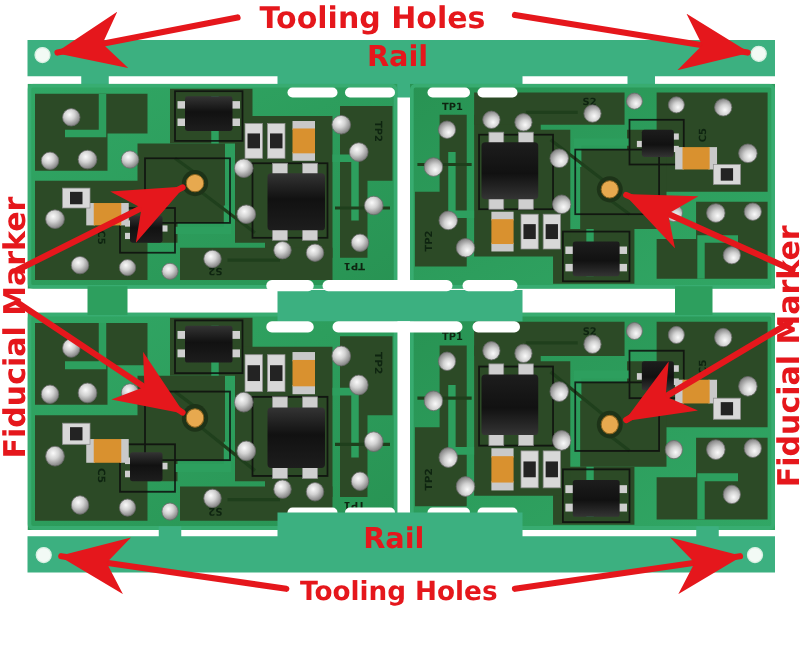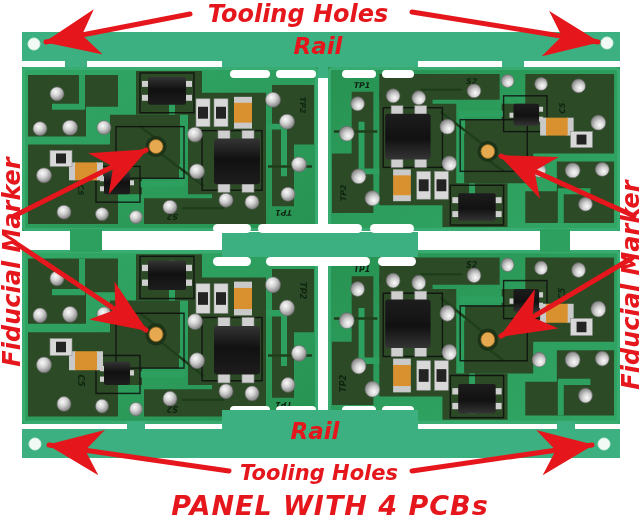--- a/index.html
+++ b/index.html
@@ -1,19 +1,19 @@
 <!DOCTYPE html>
 <html><head>
 <meta charset="utf-8">
 <style>
   html,body{margin:0;padding:0;background:#ffffff;}
   #stage{
     position:relative;width:642px;height:524px;background:#ffffff;
     font-family:"DejaVu Sans","Liberation Sans",sans-serif;
-    overflow:hidden;user-select:none;font-style:italic;
+    overflow:hidden;user-select:none;
   }
   svg{display:block;}
   #panel-svg{position:absolute;left:0;top:0;z-index:1;}
   #arrow-svg{position:absolute;left:0;top:0;z-index:5;pointer-events:none;}
   .ann{
     position:absolute;z-index:4;color:#e5171c;font-weight:bold;
     white-space:nowrap;line-height:1;letter-spacing:0px;
   }
   .ann.center{transform:translateX(-50%);}
   .ann.vert{transform:translate(-50%,-50%) rotate(-90deg);}
@@ -238,14 +238,13 @@
   <div id="lbl-rail-top" class="ann center">Rail</div>
 
   <div id="lbl-fid-left" class="ann vert">Fiducial Marker</div>
 
   <div id="lbl-fid-right" class="ann vert">Fiducial Marker</div>
 
   <div id="lbl-rail-bottom" class="ann center">Rail</div>
 
   <div id="lbl-tooling-bottom" class="ann center">Tooling Holes</div>
 
-  <div id="lbl-caption" class="ann center">PANEL WITH 4 PCBs</div>
 </div>
 
 </body></html>

